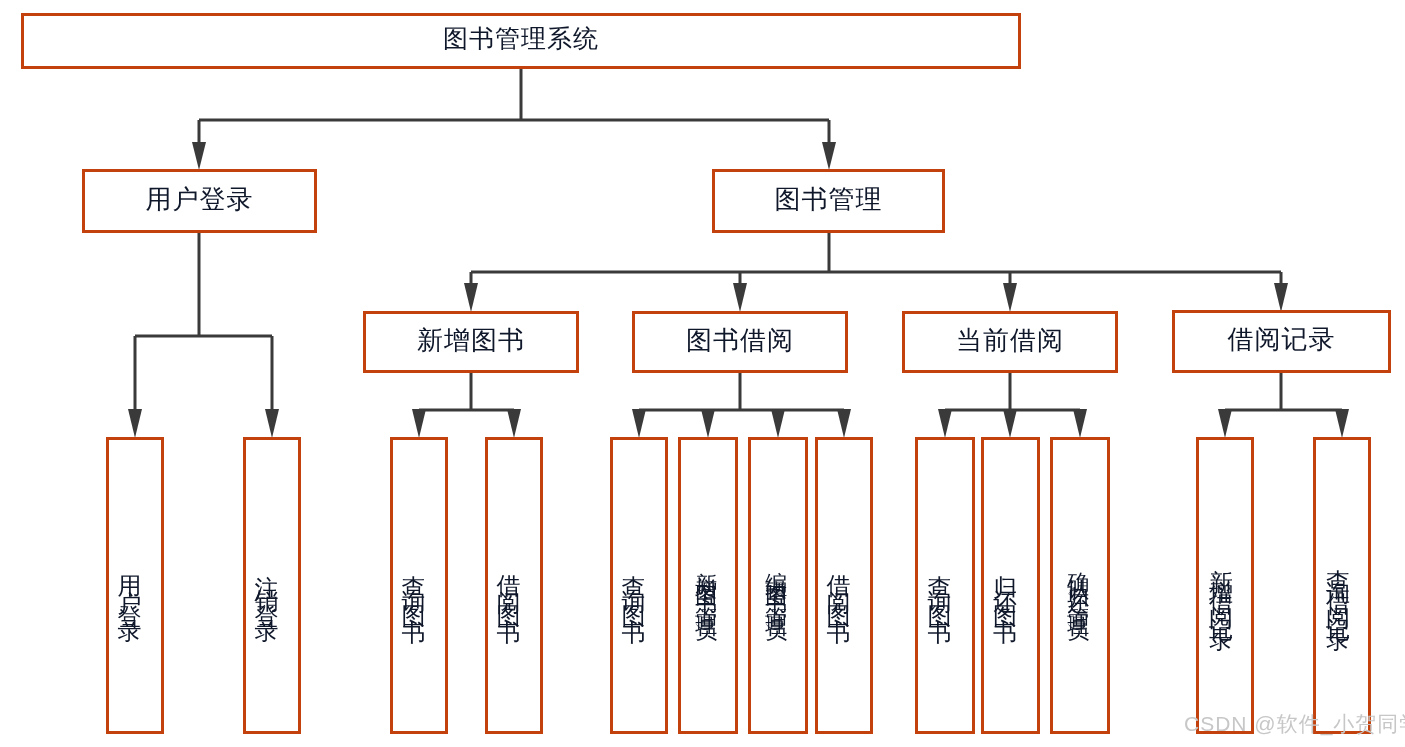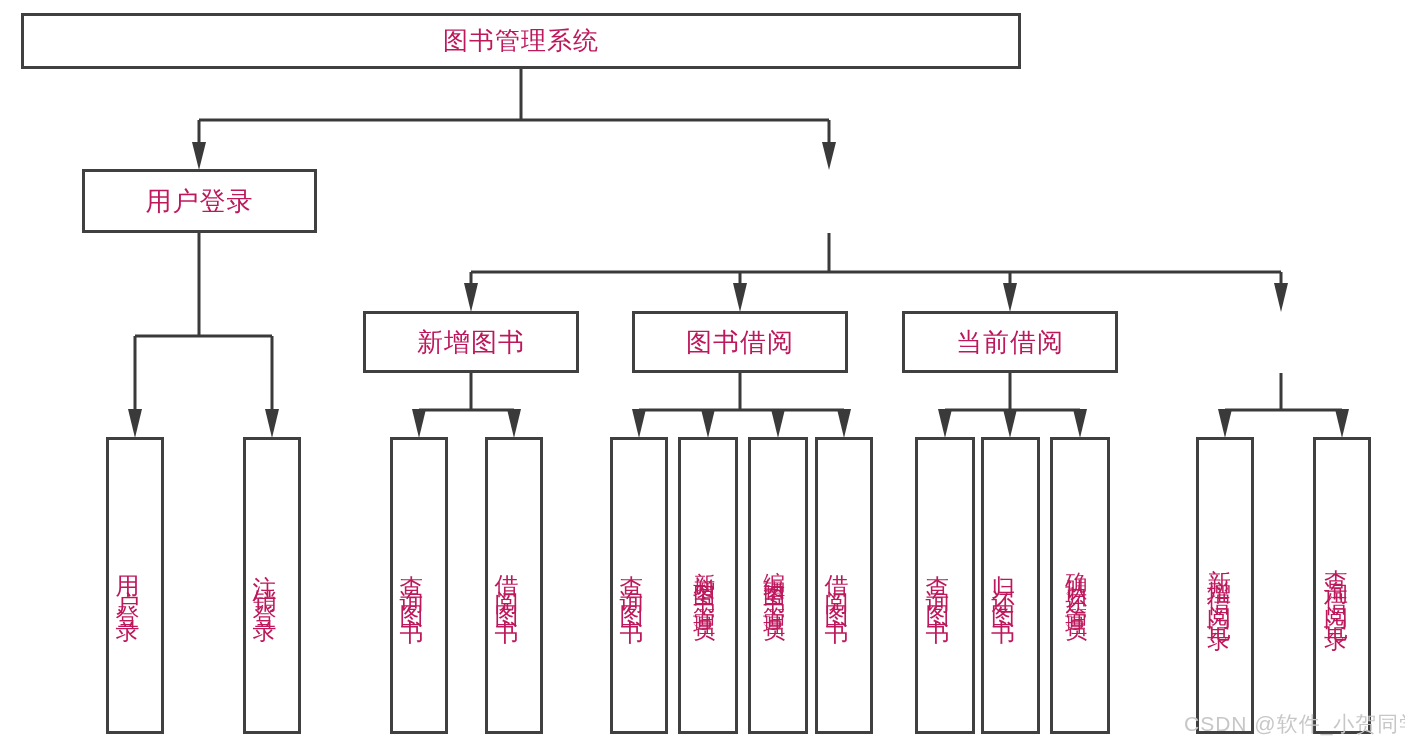--- a/index.html
+++ b/index.html
@@ -10,28 +10,29 @@
     font-family:"Liberation Sans","DejaVu Sans",sans-serif;
     overflow:hidden;
   }
   #connectors{
     position:absolute;left:0;top:0;width:1405px;height:747px;
     pointer-events:none;
   }
   .node{
     position:absolute;
     box-sizing:border-box;
-    border:3px solid #404040;
+    border:3px solid #c2410c;
     background:#ffffff;
-    color:#be185d;
+    color:#0f172a;
     display:flex;
     align-items:center;
     justify-content:center;
     text-align:center;
     line-height:1.25;
+    font-family:Liberation Mono, monospace;
   }
   .h{font-size:26px;letter-spacing:1px;}
   .root-box{font-size:25px;}
   .v{
     writing-mode:vertical-rl;
     text-orientation:mixed;
   }
   .s4{font-size:24px;letter-spacing:15px;padding-block-start:15px;}
   .s6{font-size:24px;letter-spacing:12px;padding-block-start:12px;}
   .s9{font-size:22px;letter-spacing:7px;padding-block-start:7px;}
@@ -86,24 +87,26 @@
       <polygon points="1003,409 1017,409 1010,438"></polygon>
       <polygon points="1073,409 1087,409 1080,438"></polygon>
       <polygon points="1218,409 1232,409 1225,438"></polygon>
       <polygon points="1335,409 1349,409 1342,438"></polygon>
     </g>
   </svg>
 
   <div class="node h root-box" style="left:21px;top:13px;width:1000px;height:56px;">图书管理系统</div>
 
   <div class="node h" style="left:82px;top:169px;width:235px;height:64px;">用户登录</div>
+  <div class="node h" style="left:712px;top:169px;width:233px;height:64px;">图书管理</div>
 
   <div class="node h" style="left:363px;top:311px;width:216px;height:62px;">新增图书</div>
   <div class="node h" style="left:902px;top:311px;width:216px;height:62px;">当前借阅</div>
   <div class="node h" style="left:632px;top:311px;width:216px;height:62px;">图书借阅</div>
+  <div class="node h" style="left:1172px;top:310px;width:219px;height:63px;">借阅记录</div>
 
   <div class="node v s4" style="left:106px;top:437px;width:58px;height:297px;">用户登录</div>
   <div class="node v s4" style="left:243px;top:437px;width:58px;height:297px;">注销登录</div>
 
   <div class="node v s4" style="left:390px;top:437px;width:58px;height:297px;">查询图书</div>
   <div class="node v s4" style="left:485px;top:437px;width:58px;height:297px;">借阅图书</div>
 
   <div class="node v s4" style="left:610px;top:437px;width:58px;height:297px;">查询图书</div>
   <div class="node v s9" style="left:678px;top:437px;width:60px;height:297px;">新增图书（管理员）</div>
   <div class="node v s9" style="left:748px;top:437px;width:60px;height:297px;">编辑图书（管理员）</div>

